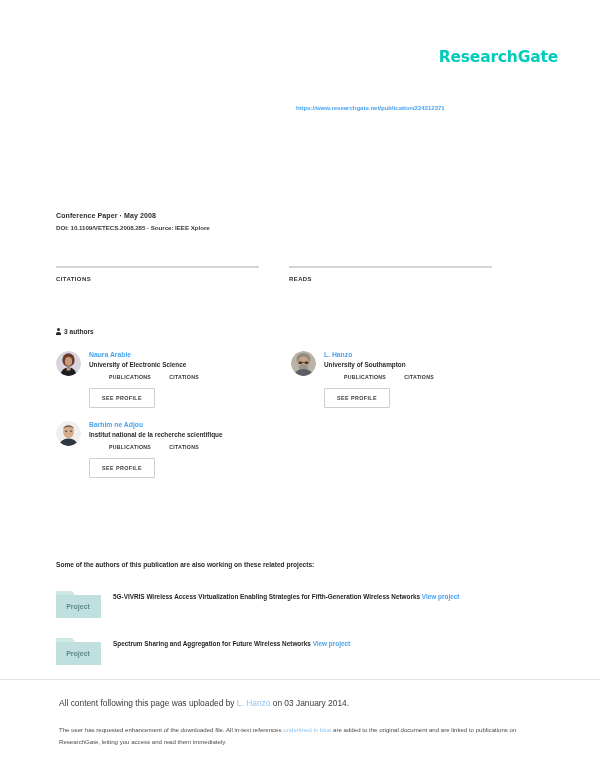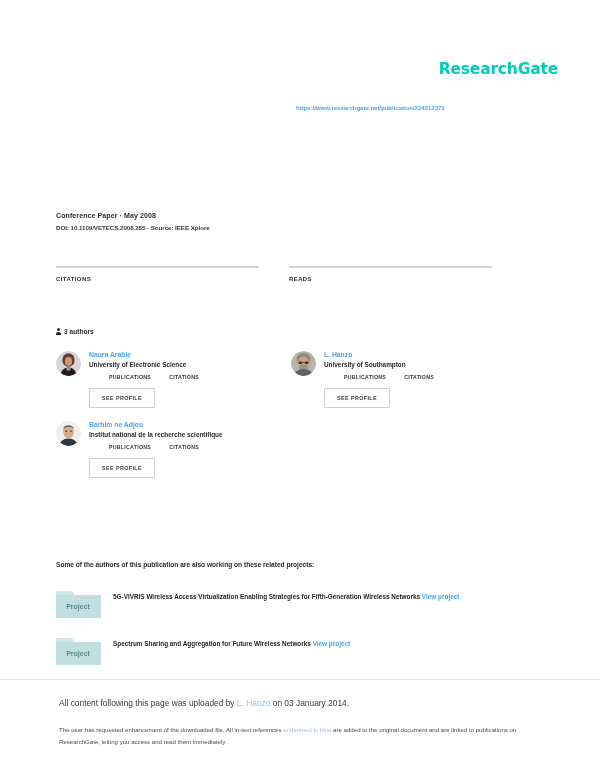--- a/index.html
+++ b/index.html
@@ -20,21 +20,21 @@
     position: relative;
     width: 600px;
     height: 776px;
     background: #ffffff;
     box-sizing: border-box;
   }
 
   
   .header {
     position: absolute;
-    top: 60px;
+    top: 48px;
     right: 42px;
     text-align: right;
   }
   .rg-logo {
     font-family: "DejaVu Sans", sans-serif;
     font-size: 15.5px;
     font-weight: bold;
     color: #00ccbb;
     letter-spacing: -0.2px;
     white-space: nowrap;

